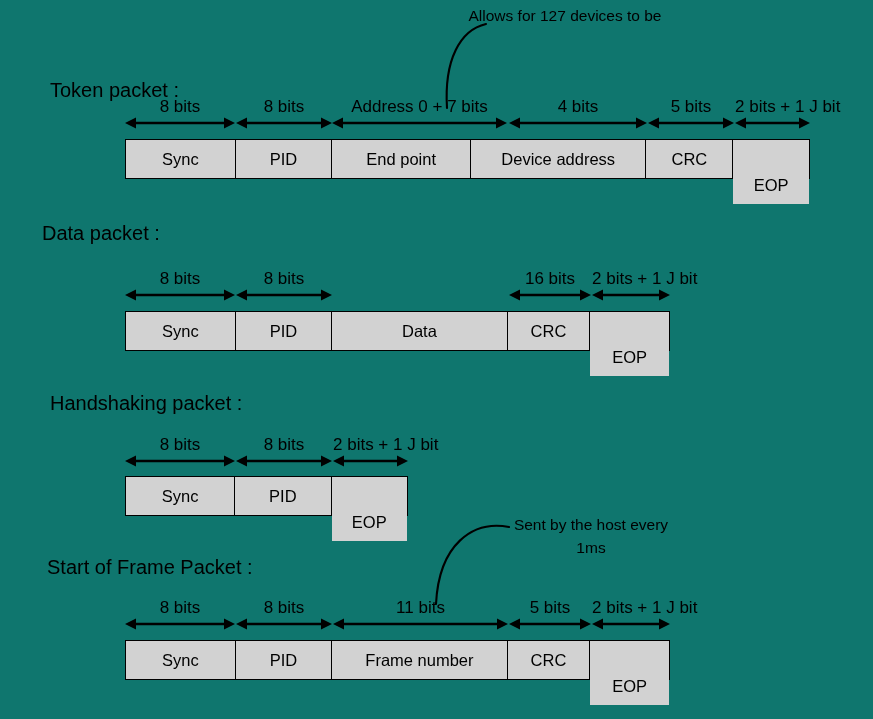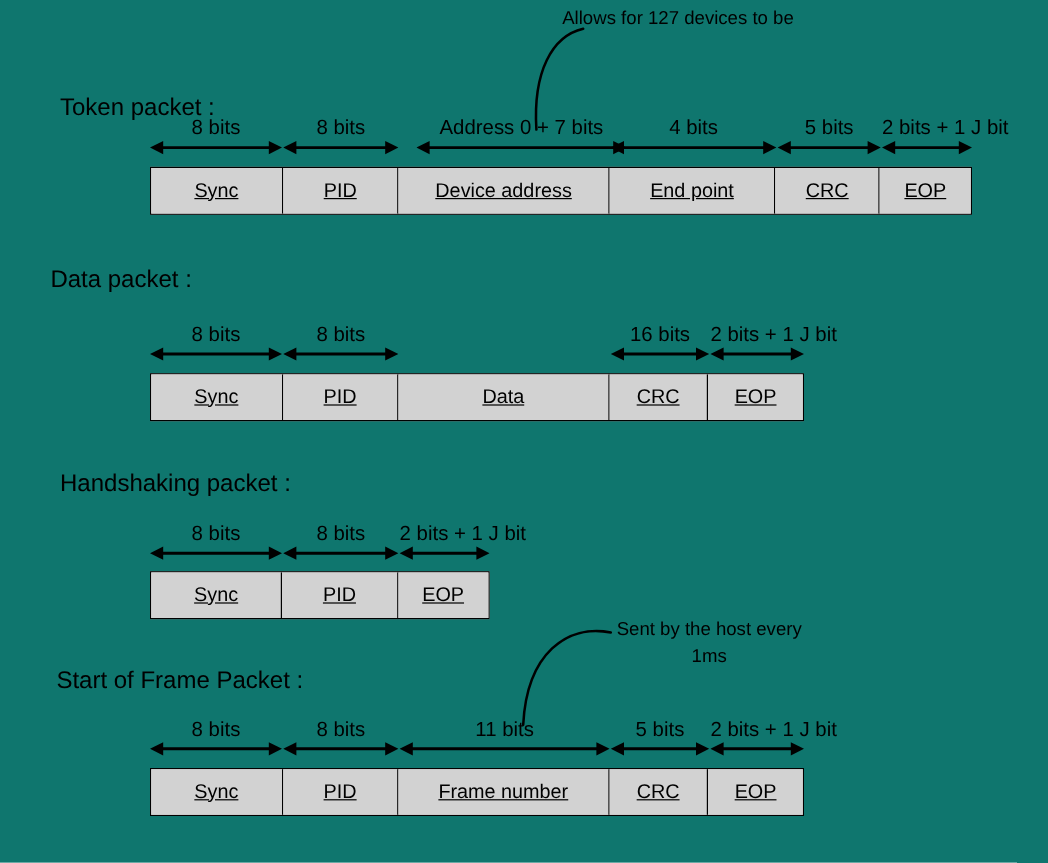--- a/index.html
+++ b/index.html
@@ -38,23 +38,22 @@
     box-sizing: border-box;
     border-right: 1.3px solid #000;
     background: #d2d2d2;
     display: flex;
     align-items: center;
     justify-content: center;
     font-size: 16.5px;
     height: 100%;
     white-space: nowrap;
     color: #000;
-    text-decoration: underline;
-  }
-  .packet-cell:last-child { border-right: none; }
+  }
+  .packet-cell:last-child { border-right: none; margin-top: 26px; }
 
   
   .measure {
     position: absolute;
     box-sizing: border-box;
   }
   .measure-label {
     position: absolute;
     left: 0;
     right: 0;
@@ -110,21 +109,21 @@
     </svg>
   </div>
   <div class="measure" style="left:236px; top:96px; width:96px; height:34px;">
     <div class="measure-label">8 bits</div>
     <svg class="measure-arrow" viewBox="0 0 96 14" preserveAspectRatio="none">
       <line x1="6" y1="7" x2="90" y2="7" stroke="#000" stroke-width="2.4"></line>
       <polygon points="0,7 11,1.5 11,12.5" fill="#000"></polygon>
       <polygon points="96,7 85,1.5 85,12.5" fill="#000"></polygon>
     </svg>
   </div>
-  <div class="measure" style="left:347px; top:96px; width:175px; height:34px;">
+  <div class="measure" style="left:332px; top:96px; width:175px; height:34px;">
     <div class="measure-label">Address 0 + 7 bits</div>
     <svg class="measure-arrow" viewBox="0 0 175 14" preserveAspectRatio="none">
       <line x1="6" y1="7" x2="169" y2="7" stroke="#000" stroke-width="2.4"></line>
       <polygon points="0,7 11,1.5 11,12.5" fill="#000"></polygon>
       <polygon points="175,7 164,1.5 164,12.5" fill="#000"></polygon>
     </svg>
   </div>
   <div class="measure" style="left:509px; top:96px; width:138px; height:34px;">
     <div class="measure-label">4 bits</div>
     <svg class="measure-arrow" viewBox="0 0 138 14" preserveAspectRatio="none">
@@ -146,22 +145,22 @@
     <svg class="measure-arrow" viewBox="0 0 75 14" preserveAspectRatio="none">
       <line x1="6" y1="7" x2="69" y2="7" stroke="#000" stroke-width="2.4"></line>
       <polygon points="0,7 11,1.5 11,12.5" fill="#000"></polygon>
       <polygon points="75,7 64,1.5 64,12.5" fill="#000"></polygon>
     </svg>
   </div>
 
   <div class="packet-row" style="left:125px; top:139px; width:685px; height:40px;">
     <div class="packet-cell" style="width:110px;">Sync</div>
     <div class="packet-cell" style="width:97px;">PID</div>
+    <div class="packet-cell" style="width:139px;">End point</div>
     <div class="packet-cell" style="width:176px;">Device address</div>
-    <div class="packet-cell" style="width:139px;">End point</div>
     <div class="packet-cell" style="width:87px;">CRC</div>
     <div class="packet-cell" style="width:76px;">EOP</div>
   </div>
 
   <div class="section-title" style="left:42px; top:224px;">Data packet :</div>
 
   <div class="measure" style="left:125px; top:268px; width:110px; height:34px;">
     <div class="measure-label">8 bits</div>
     <svg class="measure-arrow" viewBox="0 0 110 14" preserveAspectRatio="none">
       <line x1="6" y1="7" x2="104" y2="7" stroke="#000" stroke-width="2.4"></line>

